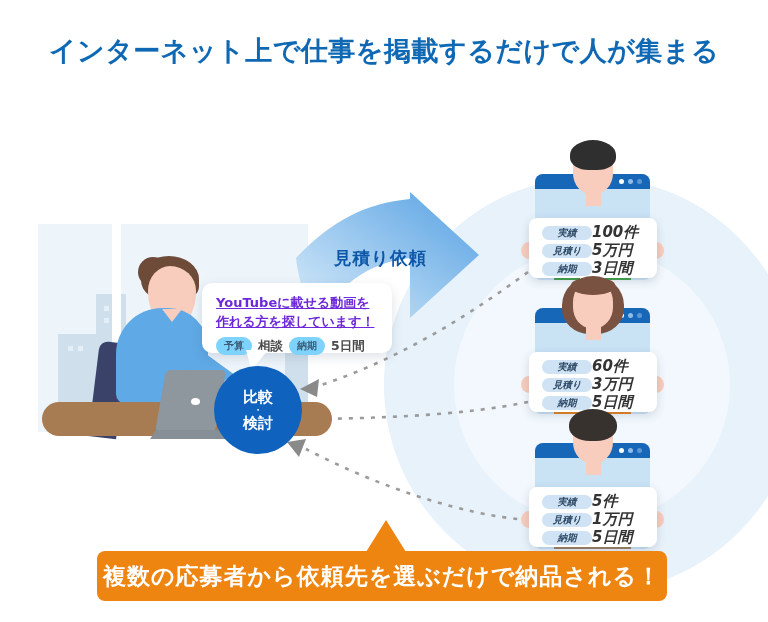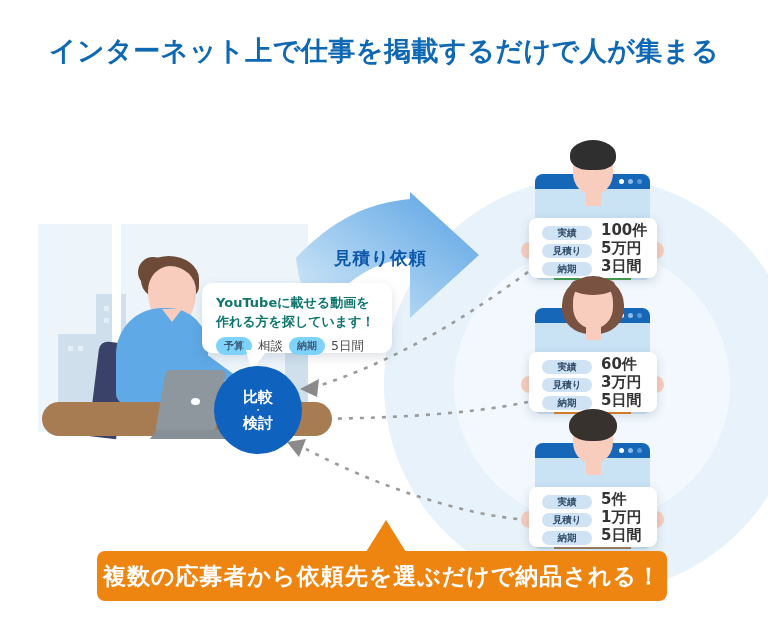--- a/index.html
+++ b/index.html
@@ -41,24 +41,24 @@
               transform:skewX(-10deg);transform-origin:top left;z-index:7;}
   .lap-logo{position:absolute;left:191px;top:398px;width:9px;height:7px;background:#fff;border-radius:50%;z-index:8;}
   .lap-base{position:absolute;left:150px;top:430px;width:104px;height:9px;background:#878F96;
             clip-path:polygon(6% 0,94% 0,100% 100%,0 100%);z-index:8;}
 
   
   .bubble{position:absolute;left:202px;top:283px;width:190px;height:70px;background:#fff;border-radius:10px;
           box-shadow:0 4px 12px rgba(50,70,100,.16);z-index:9;padding:10px 0 0 14px;box-sizing:border-box;}
   .bubble-tail{position:absolute;left:246px;top:350px;width:22px;height:20px;background:#fff;
                clip-path:polygon(0 0,100% 0,25% 100%);z-index:9;}
-  .bub-line{font-size:13px;font-weight:600;color:#0f766e;line-height:19px;}
+  .bub-line{font-size:13px;font-weight:600;color:#6d28d9;line-height:19px;text-decoration:underline;}
   .tagrow{display:flex;align-items:center;gap:6px;margin-top:6px;}
   .tag-pill{background:#7dd3fc;color:#3D5A77;font-size:10px;font-weight:bold;padding:2px 8px;border-radius:10px;}
-  .tag-val{font-size:12.5px;font-weight:normal;color:#4A4A4A;}
+  .tag-val{font-size:12.5px;font-weight:bold;color:#4A4A4A;}
 
   
   .compare-circle{position:absolute;left:214px;top:366px;width:88px;height:88px;border-radius:50%;background:#0F63BE;
                   color:#fff;display:flex;flex-direction:column;align-items:center;justify-content:center;
                   font-weight:bold;font-size:15px;line-height:17px;z-index:10;}
   .cc-dot{font-size:9px;line-height:9px;}
 
   
   .arrow-label{position:absolute;left:334px;top:246px;font-size:17.5px;font-weight:bold;color:#0D57A8;
                letter-spacing:1px;z-index:3;}
@@ -80,21 +80,21 @@
              border-radius:50% 50% 44% 44%;z-index:2;}
   .head{position:absolute;left:53px;top:6px;width:40px;height:48px;background:#F8CDBD;
         border-radius:46% 46% 44% 44%;z-index:3;}
   .neck{position:absolute;left:66px;top:50px;width:15px;height:16px;background:#F8CDBD;z-index:3;}
   .hair-top{position:absolute;z-index:4;}
   .bangs{position:absolute;left:51px;top:4px;width:44px;height:17px;background:#7A5242;border-radius:50% 50% 60% 60%;z-index:4;}
   .hand{position:absolute;width:16px;height:17px;background:#F8CDBD;border-radius:50%;z-index:4;top:102px;}
   .hand.l{left:1px;} .hand.r{left:128px;}
   .statcard{position:absolute;left:9px;top:78px;width:128px;height:60px;background:#fff;border-radius:8px;
             box-shadow:0 3px 10px rgba(60,80,110,.20);padding:7px 0 0 13px;box-sizing:border-box;z-index:5;}
-  .srow{display:flex;align-items:flex-end;gap:9px;height:15px;margin-bottom:3px;}
+  .srow{display:flex;align-items:center;gap:0;height:15px;margin-bottom:3px;font-style:italic;}
   .spill{width:50px;background:#CFE3F4;color:#2E4A66;font-size:9.5px;font-weight:bold;text-align:center;
          border-radius:8px;line-height:14px;height:14px;}
   .sval{font-size:15px;font-weight:bold;color:#333;}
 
   
   .banner{position:absolute;left:97px;top:551px;width:570px;height:50px;background:#EF8511;border-radius:8px;
           display:flex;align-items:center;justify-content:center;color:#fff;font-size:23px;font-weight:bold;
           letter-spacing:1px;z-index:12;}
   .banner-tri{position:absolute;left:366px;top:520px;width:40px;height:32px;background:#EF8511;
               clip-path:polygon(50% 0,100% 100%,0 100%);z-index:12;}

